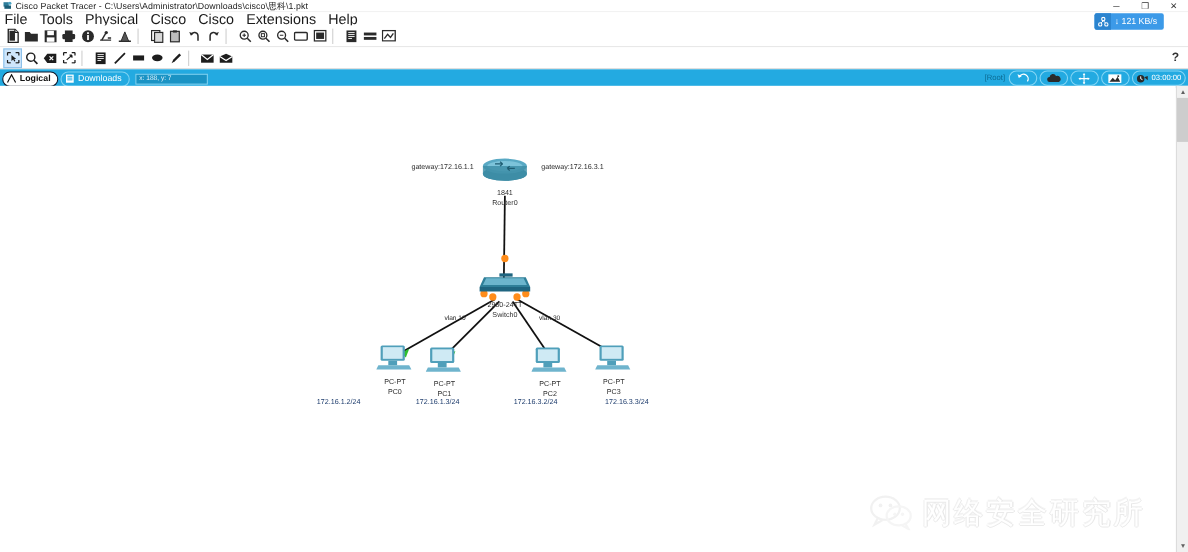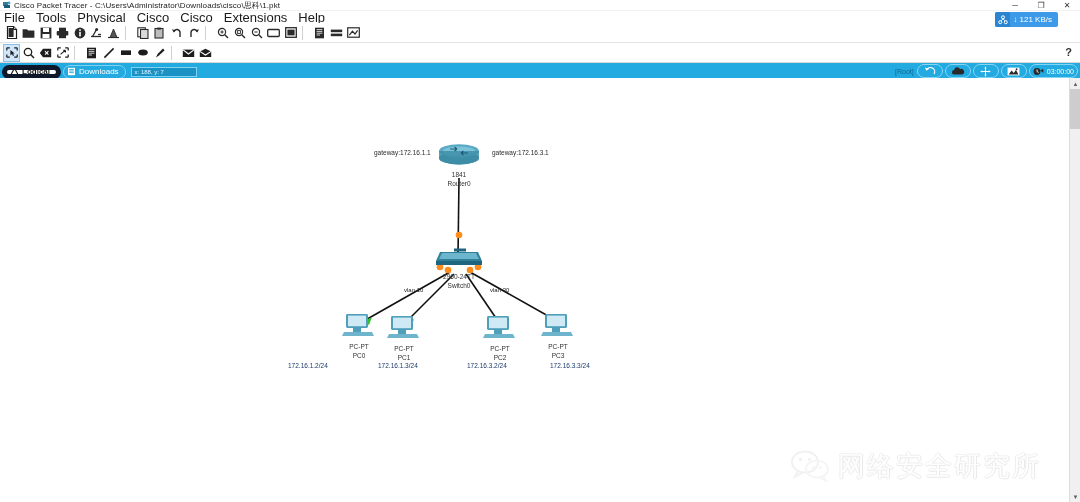--- a/index.html
+++ b/index.html
@@ -67,21 +67,21 @@
 
   
   .tabbar {
     height: 17px; background: #23aae1; display: flex; align-items: center;
     padding-left: 2px; position: relative;
   }
   .tab {
     height: 14px; display: flex; align-items: center; padding: 0 6px 0 3px;
     border-radius: 7px; margin-right: 2px; font-size: 8px;
   }
-  .tab.active { background: #ffffff; color: #111; font-weight: bold; border: 5px solid #0f172a; }
+  .tab.active { background: #ffffff; color: #111; font-weight: bold; border: 1px solid #0f172a; }
   .tab.inactive { background: #23aae1; color: #ffffff; border: 1px solid #7fd2f2; }
   .tab .ticon { width: 9px; height: 9px; margin-right: 3px; display:flex; align-items:center; justify-content:center; flex:none;}
   .coordbox {
     height: 10px; min-width: 66px; background: #1a93c4; border: 1px solid #7fd2f2;
     font-size: 6px; color: #e8f6fd; display: flex; align-items: center; padding: 0 3px;
     margin-left: 3px;
   }
   .tabbar-right { position: absolute; right: 2px; top: 1px; display: flex; align-items: center; }
   .root-label { color: #0c6a92; font-size: 7px; margin-right: 3px; }
   .rbtn {

